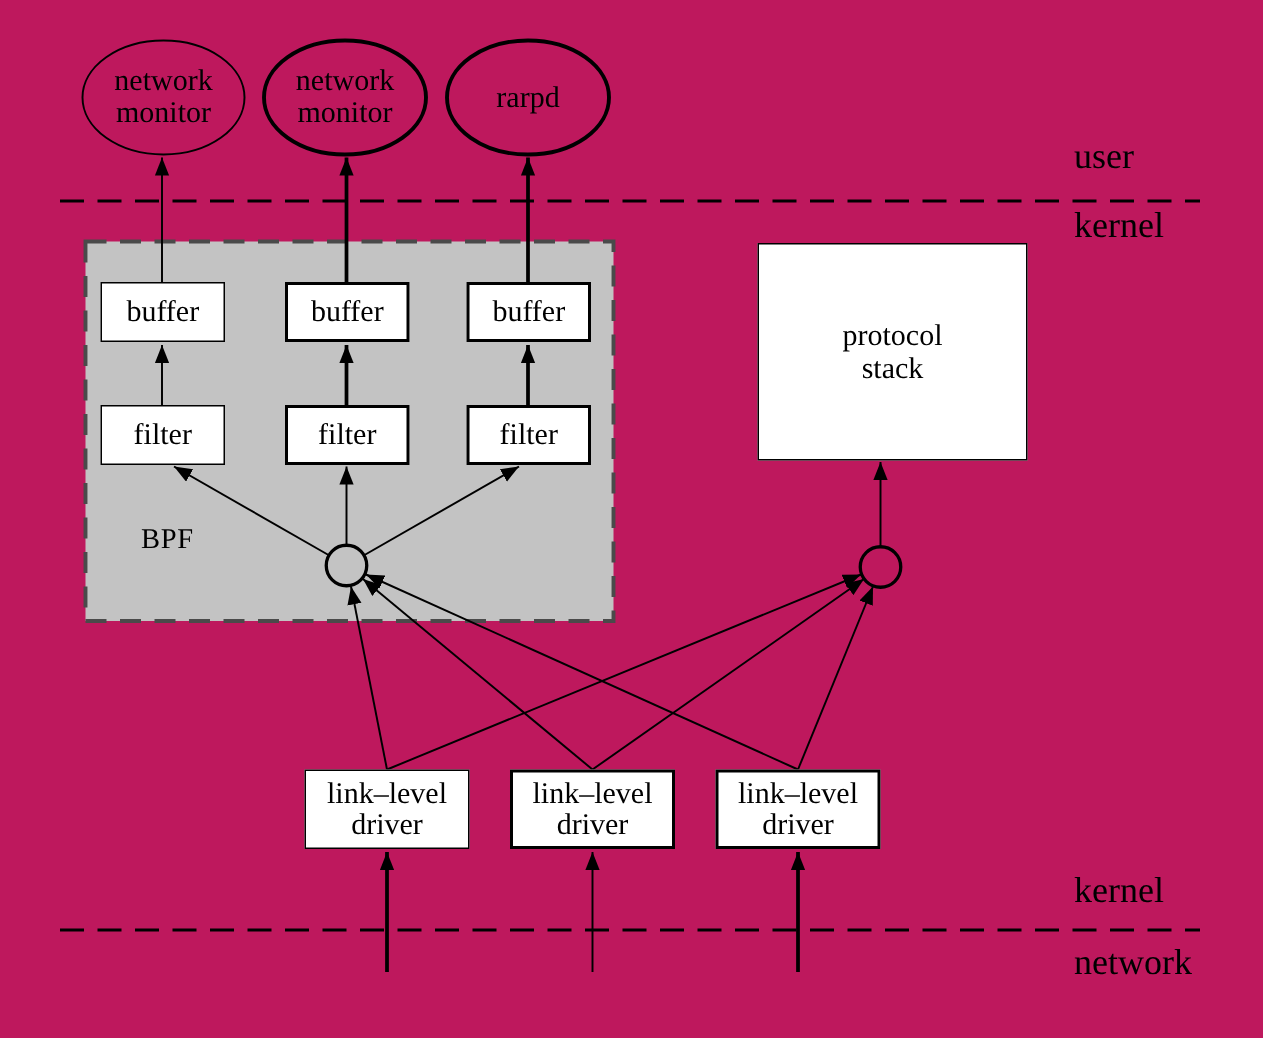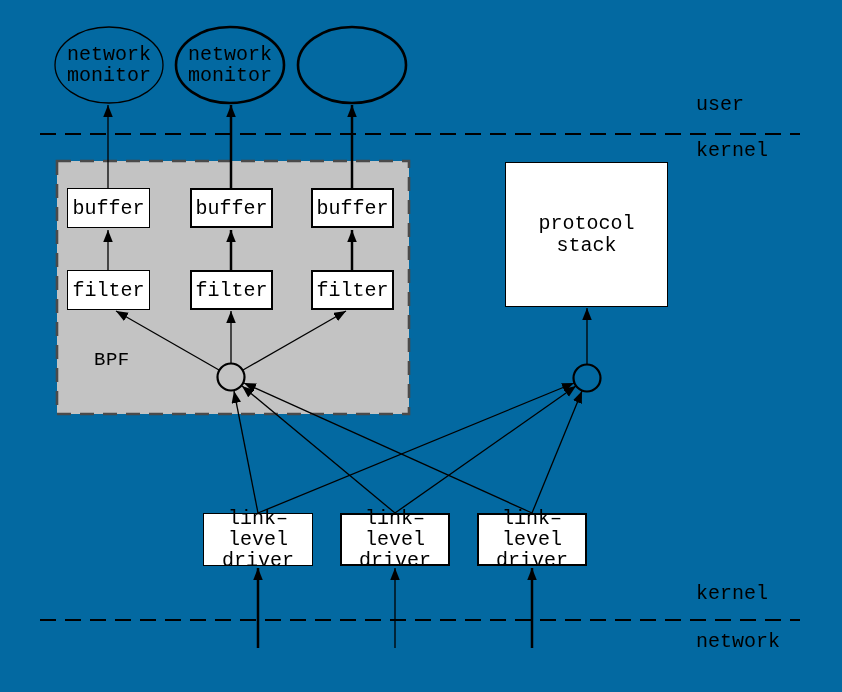--- a/index.html
+++ b/index.html
@@ -1,21 +1,21 @@
 <!DOCTYPE html>
 <html><head>
 <meta charset="utf-8">
 <style>
   html, body { margin: 0; padding: 0; background: #ffffff; }
   .stage {
     position: relative;
     width: 842px;
     height: 692px;
-    background: #0369a1;
-    font-family: Liberation Mono, monospace;
+    background: #be185d;
+    font-family: Liberation Serif, serif;
     color: #000;
     overflow: hidden;
   }
   .stage svg { position: absolute; left: 0; top: 0; }
   .lbl {
     position: absolute;
     font-size: 20px;
     line-height: 21px;
     white-space: pre-line;
     text-align: center;
@@ -43,23 +43,24 @@
   }
   .box.thick { border-width: 2.5px; }
   .bpf-label {
     position: absolute;
     font-size: 19px;
     line-height: 24px;
     letter-spacing: 0.5px;
   }
   .side-label {
     position: absolute;
-    font-size: 20px;
+    font-size: 24px;
     line-height: 22px;
     white-space: nowrap;
+    margin-left: 20px;
   }
   .ln { stroke: #000; fill: none; }
   .w1 { stroke-width: 1.3px; }
   .w2 { stroke-width: 2.5px; }
   .dash { stroke: #000; stroke-width: 2px; stroke-dasharray: 16 9; }
 </style>
 </head>
 <body>
 
 <div class="stage">
@@ -108,32 +109,33 @@
     <line class="ln w2" x1="532" y1="648" x2="532" y2="568" marker-end="url(#ah)"></line>
 
     <circle cx="231" cy="377" r="13.5" fill="#fff" class="ln" stroke-width="2.2"></circle>
     <circle cx="587" cy="378" r="13.5" fill="#fff" class="ln" stroke-width="2.2"></circle>
   </svg>
 
   <div class="lbl proc" style="left:49px; top:27px;">network
 monitor</div>
   <div class="lbl proc" style="left:170px; top:27px;">network
 monitor</div>
+  <div class="lbl proc" style="left:292px; top:27px;">rarpd</div>
 
   <div class="box" style="left:67px; top:188px; width:83px; height:40px;">buffer</div>
   <div class="box thick" style="left:190px; top:188px; width:83px; height:40px;">buffer</div>
   <div class="box thick" style="left:311px; top:188px; width:83px; height:40px;">buffer</div>
 
   <div class="box" style="left:67px; top:270px; width:83px; height:40px;">filter</div>
   <div class="box thick" style="left:190px; top:270px; width:83px; height:40px;">filter</div>
   <div class="box thick" style="left:311px; top:270px; width:83px; height:40px;">filter</div>
 
   <div class="bpf-label" style="left:94px; top:348px;">BPF</div>
 
-  <div class="box" style="left:505px; top:162px; width:163px; height:145px; border-width:1.8px; line-height:22px;">protocol
+  <div class="box" style="left:505px; top:162px; width:180px; height:145px; border-width:1.8px; line-height:22px;">protocol
 stack</div>
 
   <div class="box" style="left:203px; top:513px; width:110px; height:53px;">link–level
 driver</div>
   <div class="box thick" style="left:340px; top:513px; width:110px; height:53px;">link–level
 driver</div>
   <div class="box thick" style="left:477px; top:513px; width:110px; height:53px;">link–level
 driver</div>
 
   <div class="side-label" style="left:696px; top:94px;">user</div>

